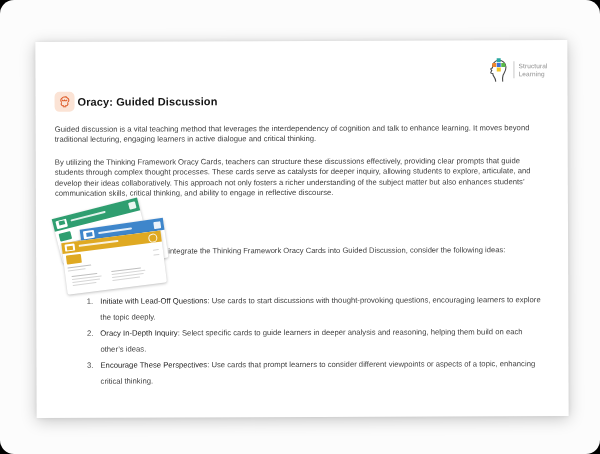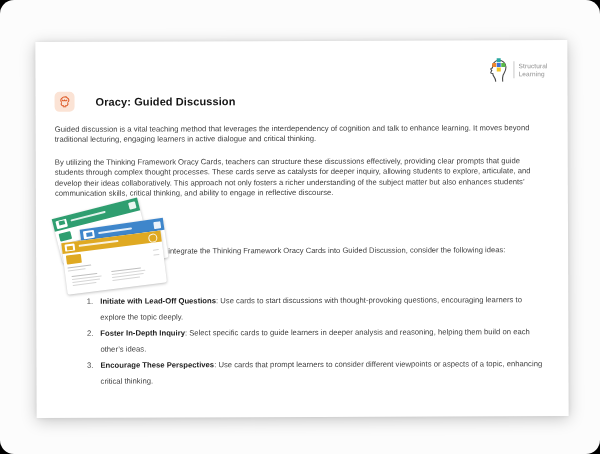--- a/index.html
+++ b/index.html
@@ -18,21 +18,21 @@
     background:#ffffff;
     box-shadow:0 3px 16px rgba(0,0,0,0.22), 0 0 4px rgba(0,0,0,0.08);
     transform:rotate(-0.2deg);
   }
   
   .logo{position:absolute;top:17px;right:20px;display:flex;align-items:center;gap:4px;}
   .logo svg{display:block;}
   .logo-divider{width:1px;height:17px;background:#c8c8c8;}
   .logo-text{font-size:6.5px;line-height:7.5px;color:#8c8c8c;letter-spacing:.1px;}
   
-  .title-row{position:absolute;left:19px;top:50px;display:flex;align-items:center;gap:21px;}
+  .title-row{position:absolute;left:19px;top:50px;display:flex;align-items:center;gap:3px;}
   .title-icon{
     width:20px;height:20px;border-radius:5px;background:#fbe3d5;
     display:flex;align-items:center;justify-content:center;flex:none;
   }
   h1.doc-title{margin:0;font-size:11px;font-weight:700;color:#141414;letter-spacing:.1px;}
   
   .para{
     position:absolute;left:19px;width:494px;
     font-size:7.7px;line-height:10.4px;color:#3f3f3f;
   }
@@ -59,21 +59,21 @@
   .card-green .mini-head{height:13px;background:#2f9e70;}
   .card-blue{left:26px;top:18px;width:84px;height:40px;transform:rotate(-8deg);z-index:2;}
   .card-blue .mini-head{height:12px;background:#3e86cb;}
   .card-yellow{left:8px;top:31px;width:100px;height:52px;transform:rotate(-7deg);z-index:3;}
   .card-yellow .mini-head{height:11px;background:#dfa922;}
   
   .list{position:absolute;left:19px;top:252px;width:496px;font-size:7.7px;line-height:16px;color:#3f3f3f;}
   .li{display:flex;align-items:flex-start;}
   .li .num{flex:none;width:38px;text-align:right;padding-right:7px;color:#3f3f3f;}
   .li .li-text{flex:1;padding-right:6px;}
-  .li strong{font-weight:700;color:#1c1c1c;}
+  .li strong{font-weight:400;color:#1c1c1c;}
 </style>
 </head>
 <body>
 
 <div class="screen">
   <div class="page">
 
     <div class="logo">
       <span>
         <svg width="22" height="25" viewBox="0 0 22 25">
@@ -166,21 +166,21 @@
 
     <p class="caption">To integrate the Thinking Framework Oracy Cards into Guided Discussion, consider the following ideas:</p>
 
     <div class="list">
       <div class="li">
         <span class="num">1.</span>
         <span class="li-text"><strong>Initiate with Lead-Off Questions</strong><span>: Use cards to start discussions with thought-provoking questions, encouraging learners to explore the topic deeply.</span></span>
       </div>
       <div class="li">
         <span class="num">2.</span>
-        <span class="li-text"><strong>Foster In-Depth Inquiry</strong><span>: Select specific cards to guide learners in deeper analysis and reasoning, helping them build on each other’s ideas.</span></span>
+        <span class="li-text"><strong>Oracy In-Depth Inquiry</strong><span>: Select specific cards to guide learners in deeper analysis and reasoning, helping them build on each other’s ideas.</span></span>
       </div>
       <div class="li">
         <span class="num">3.</span>
         <span class="li-text"><strong>Encourage These Perspectives</strong><span>: Use cards that prompt learners to consider different viewpoints or aspects of a topic, enhancing critical thinking.</span></span>
       </div>
     </div>
 
   </div>
 </div>
 

